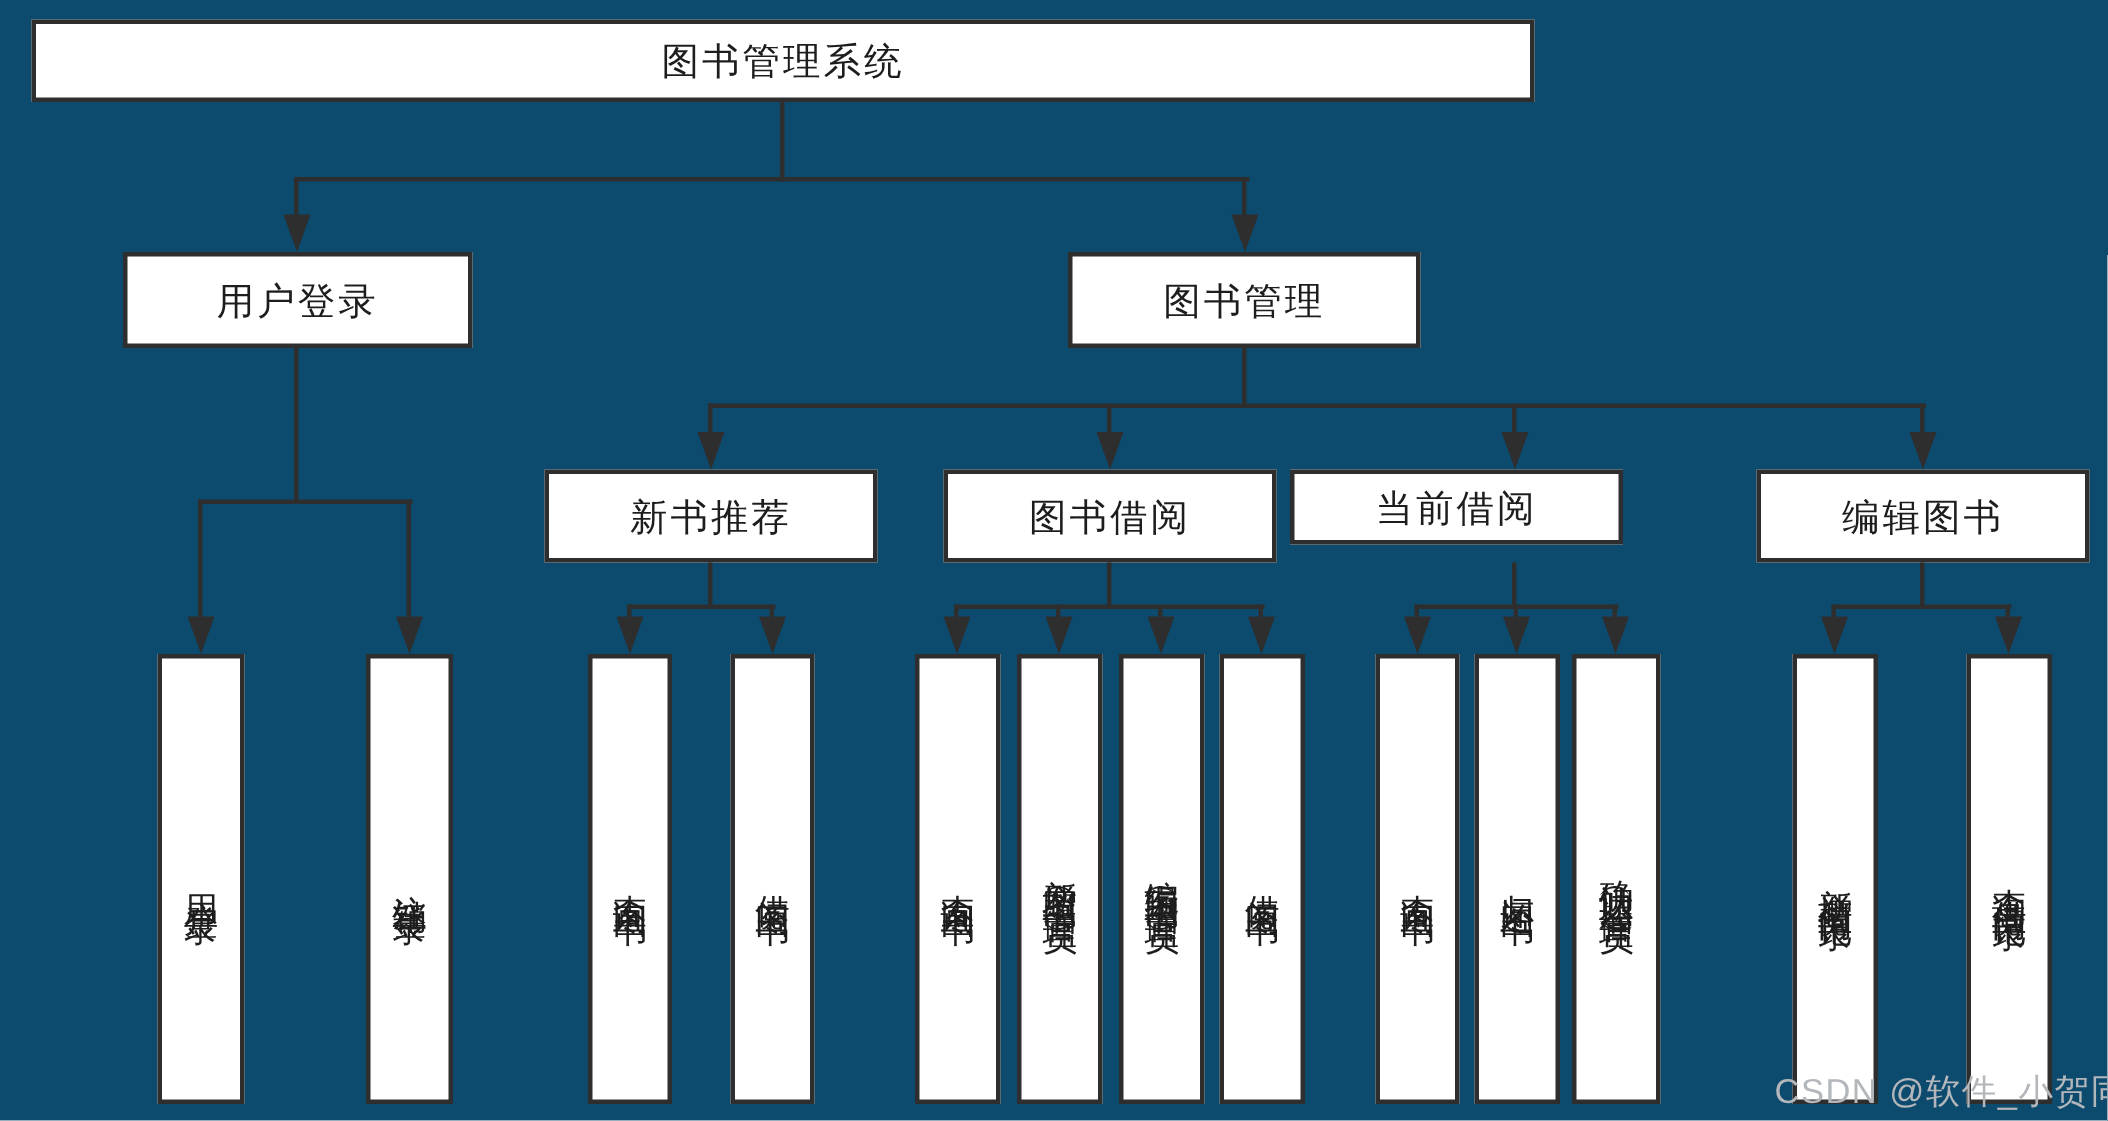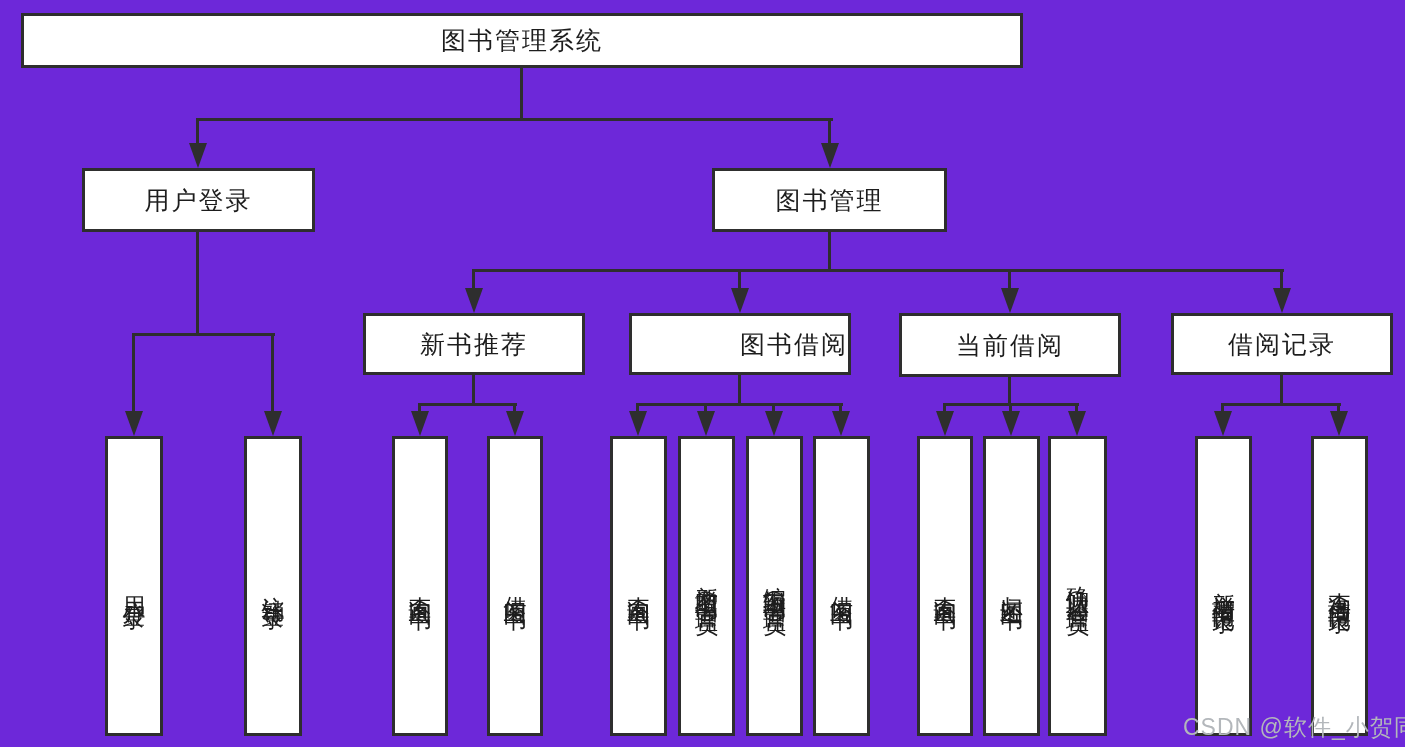--- a/index.html
+++ b/index.html
@@ -2,21 +2,21 @@
 <html style="--line: #2e2e2e; --text: #1d1d1d; --watermark: #b3b7bb;"><head>
 <meta charset="utf-8">
 <style>
   :root{
     --line:#2e2e2e;
     --text:#1d1d1d;
     --watermark:#b3b7bb;
   }
   html,body{margin:0;padding:0;background:#ffffff;}
   .canvas{
-    position:relative;width:1405px;height:747px;background:#6d28d9;
+    position:relative;width:1405px;height:747px;background:#0c4a6e;
     font-family:"Liberation Sans", sans-serif;overflow:hidden;
   }
   .box{
     position:absolute;box-sizing:border-box;border:3px solid var(--line);
     background:#ffffff;display:flex;align-items:center;justify-content:center;
     color:var(--text);
   }
   .hbox{font-size:25px;letter-spacing:2px;}
   .vbox{font-size:23px;}
   .vbox .vtxt{writing-mode:vertical-rl;letter-spacing:4px;line-height:1;}
@@ -43,28 +43,28 @@
   <div class="box hbox" style="left:82px;top:168px;width:233px;height:64px;">
     <span>用户登录</span>
   </div>
   <div class="box hbox" style="left:363px;top:313px;width:222px;height:62px;">
     <span>新书推荐</span>
   </div>
 
   <div class="box hbox" style="left:712px;top:168px;width:235px;height:64px;">
     <span>图书管理</span>
   </div>
-  <div class="box hbox" style="left:629px;top:313px;width:222px;height:62px;justify-content:flex-end;">
+  <div class="box hbox" style="left:629px;top:313px;width:222px;height:62px;">
     <span>图书借阅</span>
   </div>
-  <div class="box hbox" style="left:899px;top:313px;width:222px;height:64px;">
+  <div class="box hbox" style="left:860px;top:313px;width:222px;height:50px;">
     <span>当前借阅</span>
   </div>
   <div class="box hbox" style="left:1171px;top:313px;width:222px;height:62px;">
-    <span>借阅记录</span>
+    <span>编辑图书</span>
   </div>
 
   <div class="box vbox" style="left:105px;top:436px;width:58px;height:300px;">
     <span class="vtxt">用户登录</span>
   </div>
   <div class="box vbox" style="left:244px;top:436px;width:58px;height:300px;">
     <span class="vtxt">注销登录</span>
   </div>
 
   <div class="box vbox" style="left:392px;top:436px;width:56px;height:300px;">

